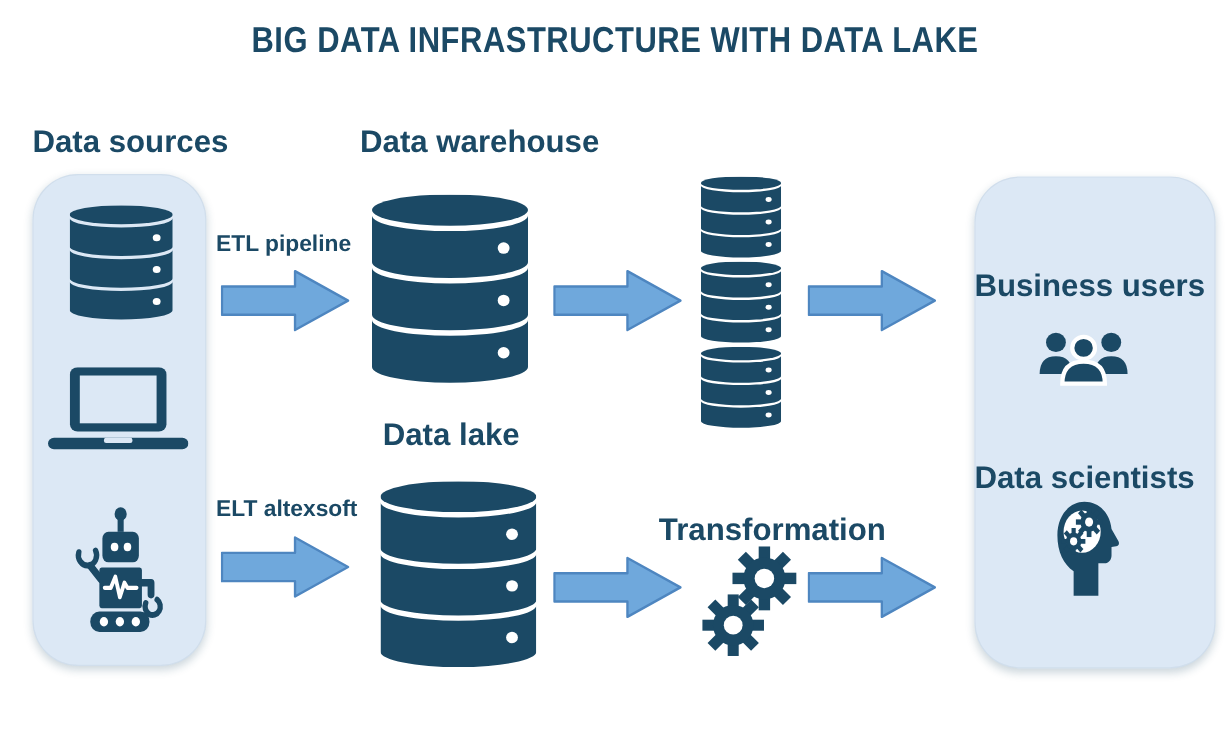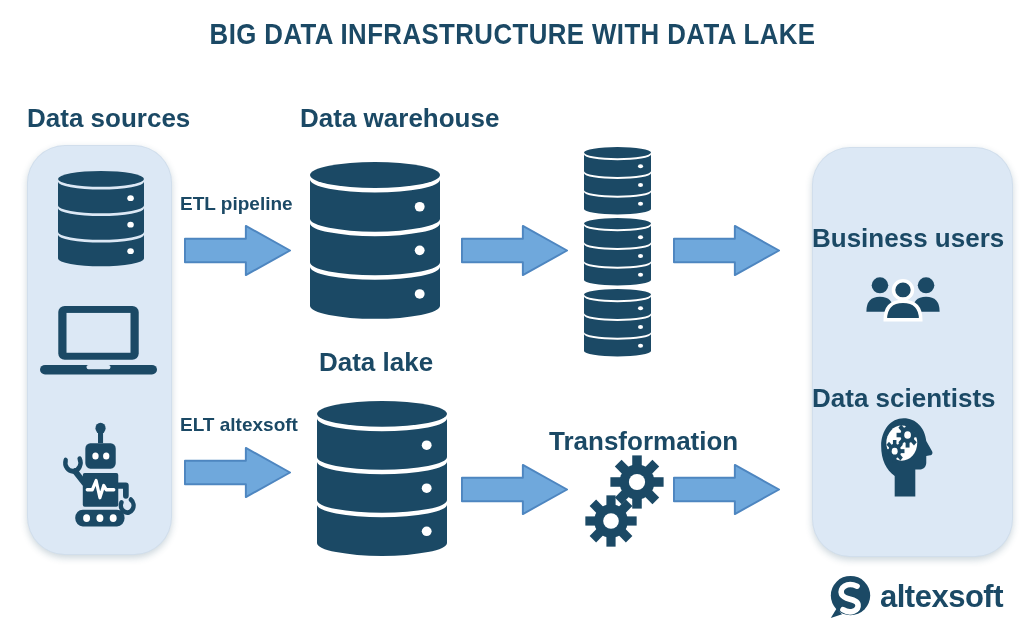--- a/index.html
+++ b/index.html
@@ -179,22 +179,14 @@
     </svg>
     <div class="abs navy-text col-label" style="left:0;top:236px;width:176px;">Data scientists</div>
     <svg class="abs" style="left:64px;top:269px;" width="58" height="82" viewBox="0 0 90 112" preserveAspectRatio="none">
       <path class="f-navy" d="M43 3 C62 3 76 16 78 34 L87 48 C88.6 50.6 87 53.5 84 53.5 L78 54.5 L78 64 C78 69 74 73 69 73 L61 73 L61 110 L29 110 L29 82 C16 74 8 60 8 41 C8 19 23 3 43 3 Z"></path>
       <circle class="f-white" cx="40" cy="37" r="24"></circle>
       <use href="#sym-gear" x="31" y="8" width="36" height="36"></use>
       <use href="#sym-gear" x="13" y="32" width="32" height="32"></use>
     </svg>
   </div>
 
-  <div class="abs logo-row" style="left:828px;top:574px;">
-    <svg width="45" height="45" viewBox="0 0 48 48">
-      <circle class="f-navy" cx="24" cy="23" r="21"></circle>
-      <path class="f-navy" d="M9 37 L3 47 L15 43 Z"></path>
-      <path class="swirl" d="M31 13 C20 8 12 15 14.5 21.5 C17 28 31 26 32 32.5 C33 39 24 43 16 38"></path>
-    </svg>
-    <span class="logo-text">altexsoft</span>
-  </div>
 
 </div>
 
 </body></html>

